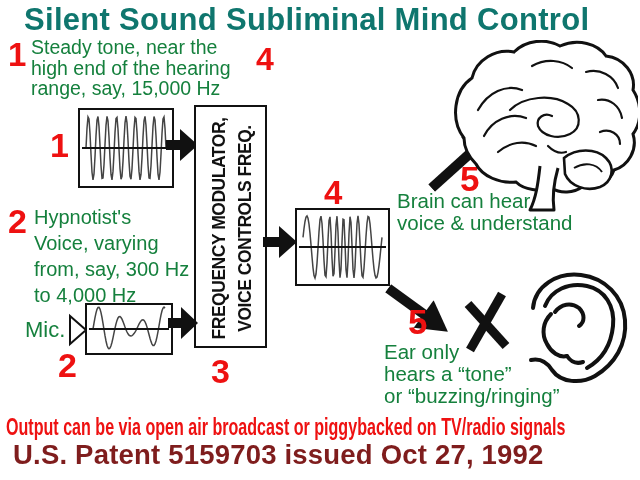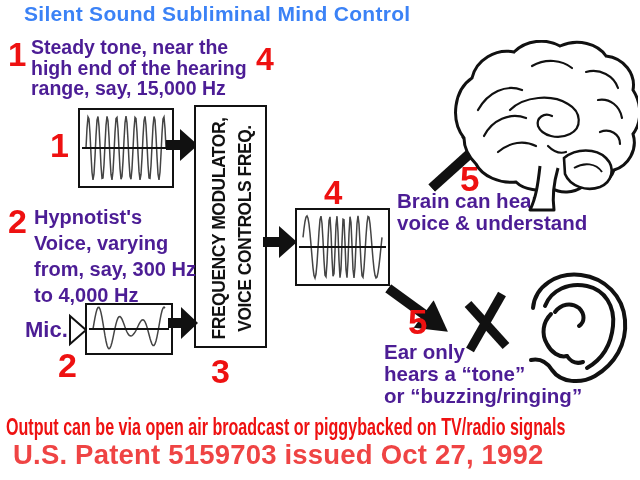--- a/index.html
+++ b/index.html
@@ -1,31 +1,31 @@
 <!DOCTYPE html>
 <html><head>
 <meta charset="utf-8">
 <style>
   html,body{margin:0;padding:0;background:#fff;}
   #stage{position:relative;width:640px;height:480px;background:#ffffff;overflow:hidden;
          font-family:"Liberation Sans","DejaVu Sans",sans-serif;color:#111;}
   .abs{position:absolute;}
   .pre{white-space:pre-line;}
-  .title{left:24px;top:2px;font-size:21px;font-weight:bold;color:#3b82f6;letter-spacing:0.3px;}
+  .title{left:24px;top:2px;font-size:31px;font-weight:bold;color:#0f766e;letter-spacing:0.3px;}
   .rednum{color:#ee1111;font-weight:bold;font-size:34px;line-height:30px;}
-  .blk{font-weight:bold;color:#4c1d95;}
+  .blk{font-weight:normal;color:#15803d;}
   .wavebox{background:#fff;border:2px solid #111;box-sizing:border-box;}
   .modbox{left:194px;top:105px;width:73px;height:243px;border:2px solid #111;box-sizing:border-box;background:#fff;}
   .modlabel{position:absolute;width:243px;height:73px;left:-86px;top:85px;
             transform:rotate(-90deg) scaleX(0.92);transform-origin:center;
             display:flex;flex-direction:column;justify-content:center;text-align:center;
             font-size:19px;font-weight:bold;line-height:26px;letter-spacing:-0.5px;white-space:pre-line;}
   .footer-red{left:6px;top:413px;font-size:24px;font-weight:bold;color:#ee1111;
               transform:scaleX(0.67);transform-origin:0 0;white-space:nowrap;}
-  .footer-blue{left:13px;top:439px;font-size:27.5px;font-weight:bold;color:#ef4444;letter-spacing:0.2px;white-space:nowrap;}
+  .footer-blue{left:13px;top:439px;font-size:27.5px;font-weight:bold;color:#7f1d1d;letter-spacing:0.2px;white-space:nowrap;}
   svg{display:block;}
 </style>
 </head>
 <body>
 
 <div id="stage">
 
   <div class="abs title">Silent Sound Subliminal Mind Control</div>
 
   <div class="abs rednum" style="left:8px;top:40px;font-size:33px;">1</div>

